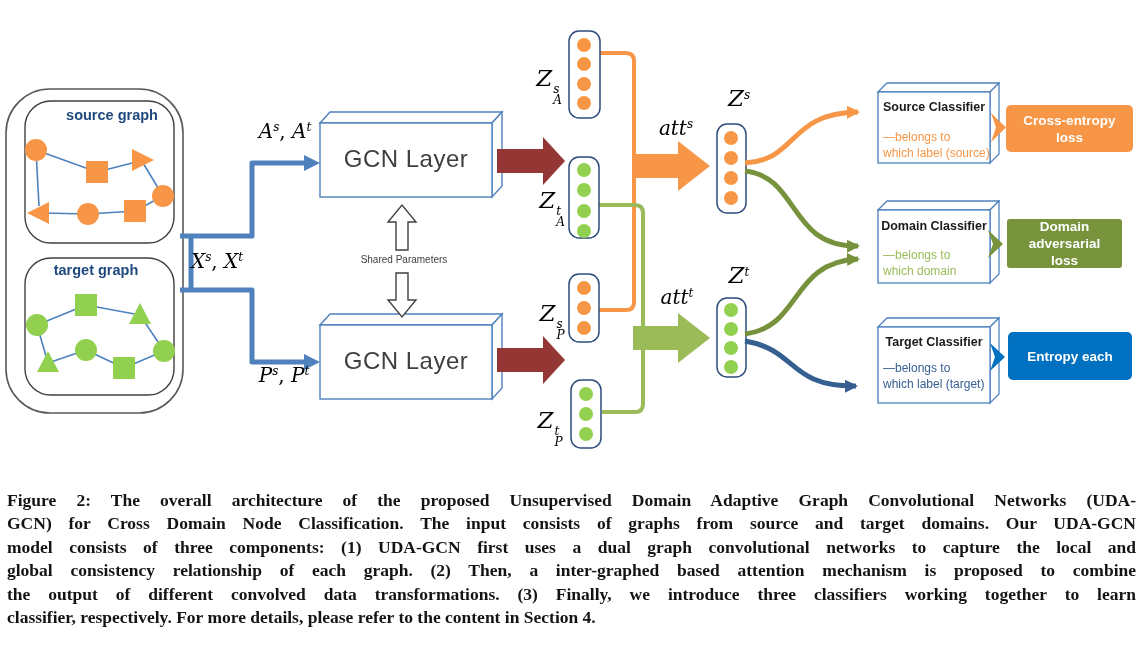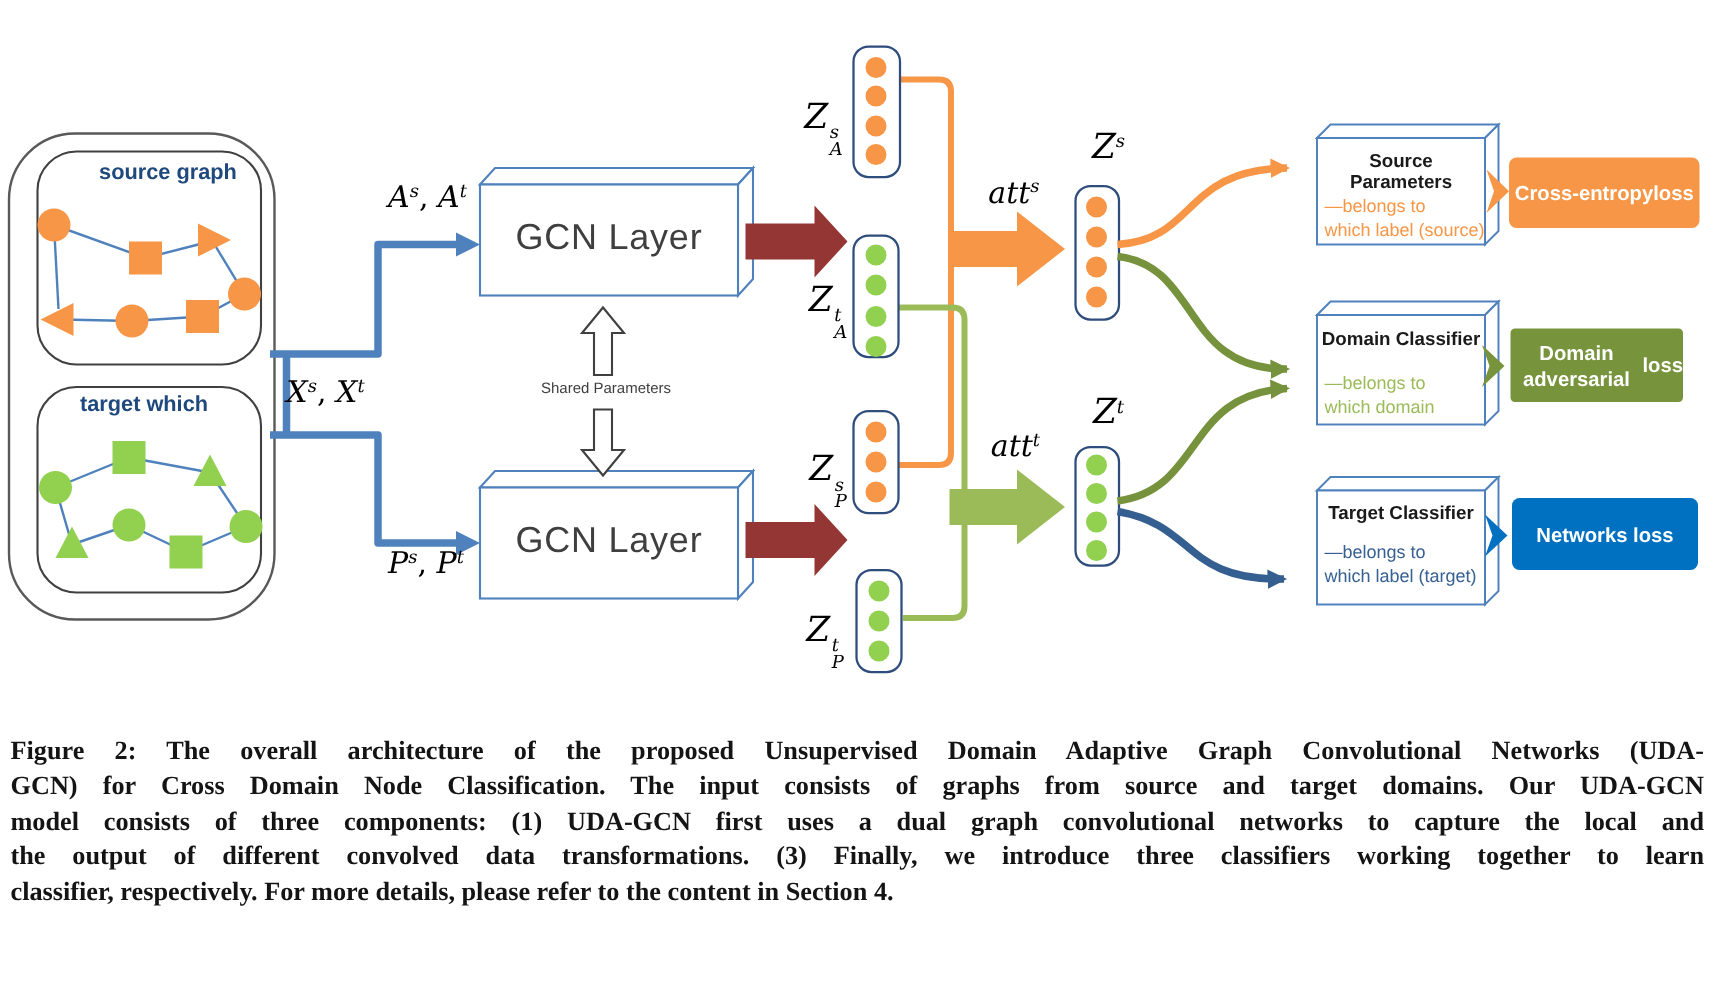--- a/index.html
+++ b/index.html
@@ -13,21 +13,21 @@
   .mlabel{position:absolute;font-family:"DejaVu Serif",serif;font-style:italic;
           font-size:20px;color:#000;text-align:center;line-height:1.1;}
   .mi{font-style:italic;}
   .msup{font-size:12px;line-height:0;vertical-align:7px;font-style:italic;}
   .msep{font-style:normal;}
   .mstack{display:inline-flex;flex-direction:column;align-items:flex-start;
           font-size:12px;line-height:11px;font-style:italic;vertical-align:-7px;margin-left:1px;}
   .bigZ{font-size:23px;}
   .cls-title{position:absolute;width:112px;text-align:center;font-size:12.5px;font-weight:bold;color:#1a1a1a;}
   .cls-sub{position:absolute;width:110px;text-align:left;font-size:12px;line-height:16px;}
-  .loss-box{position:absolute;display:flex;flex-direction:row;justify-content:center;align-items:center;
+  .loss-box{position:absolute;display:flex;flex-direction:column;justify-content:center;align-items:center;
             color:#ffffff;font-weight:bold;font-size:13.5px;line-height:17px;border-radius:5px;text-align:center;}
   .caption{position:absolute;left:7px;top:489px;width:1129px;
            font-family:"Liberation Serif",serif;font-weight:bold;font-size:17.5px;color:#141414;}
   .cap-line{text-align:justify;text-align-last:justify;line-height:23.4px;}
   .cap-line.last{text-align-last:left;}
 </style>
 </head>
 <body>
 
 <div class="fig">
@@ -179,21 +179,21 @@
     <polygon points="990,327 999,318 999,394 990,403"></polygon>
     <rect x="878" y="327" width="112" height="76"></rect>
   </g>
 
   <polygon points="991,113 1006,127.5 991,142 996,127.5" fill="#F79646"></polygon>
   <polygon points="988,230 1003,244 988,258 993,244" fill="#77933C"></polygon>
   <polygon points="990,343 1005,357 990,371 995,357" fill="#0070C0"></polygon>
 </svg>
 
 <div class="dlabel" style="left:52px;top:107px;width:120px;">source graph</div>
-<div class="dlabel" style="left:36px;top:262px;width:120px;">target which</div>
+<div class="dlabel" style="left:36px;top:262px;width:120px;">target graph</div>
 
 <div class="mlabel" style="left:238px;top:120px;width:94px;">
   <span class="mi">A</span><sup class="msup">s</sup><span class="msep">, </span><span class="mi">A</span><sup class="msup">t</sup>
 </div>
 <div class="mlabel" style="left:170px;top:250px;width:94px;">
   <span class="mi">X</span><sup class="msup">s</sup><span class="msep">, </span><span class="mi">X</span><sup class="msup">t</sup>
 </div>
 <div class="mlabel" style="left:237px;top:364px;width:94px;">
   <span class="mi">P</span><sup class="msup">s</sup><span class="msep">, </span><span class="mi">P</span><sup class="msup">t</sup>
 </div>
@@ -233,45 +233,46 @@
   <span class="mi">Z</span><sup class="msup">t</sup>
 </div>
 
 <div class="mlabel" style="left:630px;top:117px;width:92px;">
   <span class="mi">att</span><sup class="msup">s</sup>
 </div>
 <div class="mlabel" style="left:631px;top:286px;width:92px;">
   <span class="mi">att</span><sup class="msup">t</sup>
 </div>
 
-<div class="cls-title" style="left:878px;top:100px;">Source Parameters</div>
+<div class="cls-title" style="left:878px;top:100px;">Source Classifier</div>
 <div class="cls-sub" style="left:883px;top:129px;color:#F79646;">—belongs to</div>
 <div class="cls-sub" style="left:883px;top:145px;color:#F79646;">which label (source)</div>
 
 <div class="cls-title" style="left:878px;top:219px;">Domain Classifier</div>
 <div class="cls-sub" style="left:883px;top:247px;color:#9BBB59;">—belongs to</div>
 <div class="cls-sub" style="left:883px;top:263px;color:#9BBB59;">which domain</div>
 
 <div class="cls-title" style="left:878px;top:335px;">Target Classifier</div>
 <div class="cls-sub" style="left:883px;top:360px;color:#376092;">—belongs to</div>
 <div class="cls-sub" style="left:883px;top:376px;color:#376092;">which label (target)</div>
 
 <div class="loss-box" style="left:1006px;top:105px;width:127px;height:47px;background:#F79646;">
   <span>Cross-entropy</span>
   <span>loss</span>
 </div>
 <div class="loss-box" style="left:1007px;top:219px;width:115px;height:49px;background:#77933C;border-radius:3px;">
   <span>Domain adversarial</span>
   <span>loss</span>
 </div>
 <div class="loss-box" style="left:1008px;top:332px;width:124px;height:48px;background:#0070C0;">
-  <span>Networks loss</span>
+  <span>Entropy each</span>
   <span></span>
 </div>
 </div>
 
 <div class="caption">
   <div class="cap-line">Figure 2: The overall architecture of the proposed Unsupervised Domain Adaptive Graph Convolutional Networks (UDA-</div>
   <div class="cap-line">GCN) for Cross Domain Node Classification. The input consists of graphs from source and target domains. Our UDA-GCN</div>
   <div class="cap-line">model consists of three components: (1) UDA-GCN first uses a dual graph convolutional networks to capture the local and</div>
+  <div class="cap-line">global consistency relationship of each graph. (2) Then, a inter-graphed based attention mechanism is proposed to combine</div>
   <div class="cap-line">the output of different convolved data transformations. (3) Finally, we introduce three classifiers working together to learn</div>
   <div class="cap-line last">classifier, respectively. For more details, please refer to the content in Section 4.</div>
 </div>
 
 </body></html>

